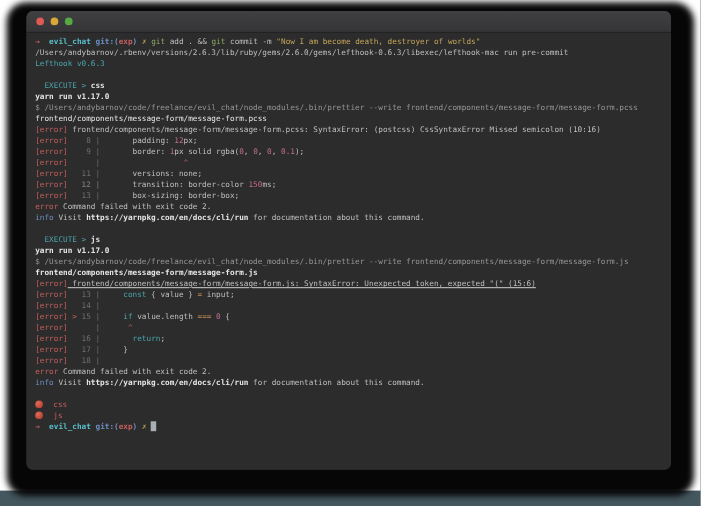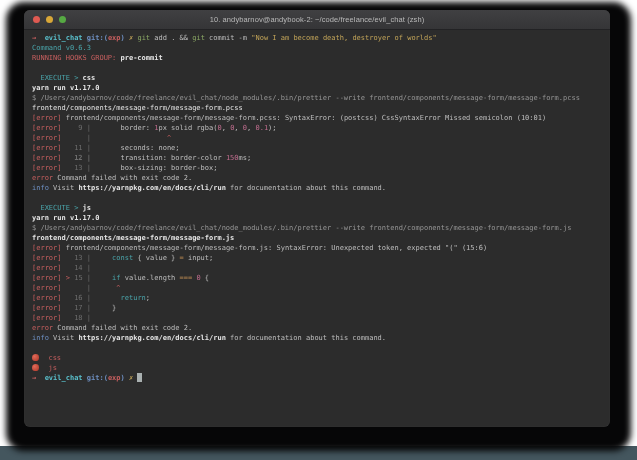--- a/index.html
+++ b/index.html
@@ -54,45 +54,45 @@
 <div class="desktop-strip"></div>
 <div class="window-shadow"></div>
 
 <div class="window">
   <div class="titlebar">
     <div class="lights">
       <span class="tl-light" style="background: rgb(223, 90, 82);"></span>
       <span class="tl-light" style="background: rgb(216, 167, 56);"></span>
       <span class="tl-light" style="background: rgb(86, 169, 67);"></span>
     </div>
-    <div class="titlebar-title">10. andybarnov@andybook-2: ~/code/freelance/evil_chat (zsh)</div>
   </div>
   <div class="terminal-body">
       <div class="tl"><span style="color: rgb(199, 95, 95); font-weight: bold;">→  </span><span style="color: rgb(89, 191, 203); font-weight: bold;">evil_chat</span><span style="color: rgb(191, 191, 191);"> </span><span style="color: rgb(109, 143, 193); font-weight: bold;">git:(</span><span style="color: rgb(199, 95, 95); font-weight: bold;">exp</span><span style="color: rgb(109, 143, 193); font-weight: bold;">)</span><span style="color: rgb(195, 165, 89); font-weight: bold;"> ✗</span><span style="color: rgb(140, 169, 101);"> git</span><span style="color: rgb(191, 191, 191);"> add . &amp;&amp; </span><span style="color: rgb(140, 169, 101);">git</span><span style="color: rgb(191, 191, 191);"> commit -m </span><span style="color: rgb(195, 165, 89);">"Now I am become death, destroyer of worlds"</span></div>
-      <div class="tl"><span style="color: rgb(74, 165, 171);">Command v0.6.3</span></div>
-      <div class="tl"><span style="color: rgb(199, 95, 95);">RUNNING HOOKS GROUP: </span><span style="color: rgb(230, 230, 230); font-weight: bold;">pre-commit</span></div>
+      <div class="tl"><span style="color: rgb(191, 191, 191);">/Users/andybarnov/.rbenv/versions/2.6.3/lib/ruby/gems/2.6.0/gems/lefthook-0.6.3/libexec/lefthook-mac run pre-commit</span></div>
+      <div class="tl"><span style="color: rgb(74, 165, 171);">Lefthook v0.6.3</span></div>
       <div class="tl">&nbsp;</div>
       <div class="tl"><span style="color: rgb(74, 165, 171);">  EXECUTE &gt; </span><span style="color: rgb(230, 230, 230); font-weight: bold;">css</span></div>
       <div class="tl"><span style="color: rgb(230, 230, 230); font-weight: bold;">yarn run v1.17.0</span></div>
       <div class="tl"><span style="color: rgb(150, 150, 150);">$ /Users/andybarnov/code/freelance/evil_chat/node_modules/.bin/prettier --write frontend/components/message-form/message-form.pcss</span></div>
       <div class="tl"><span style="color: rgb(230, 230, 230); font-weight: normal;">frontend/components/message-form/message-form.pcss</span></div>
-      <div class="tl"><span style="color: rgb(199, 95, 95);">[error]</span><span style="color: rgb(191, 191, 191);"> frontend/components/message-form/message-form.pcss: SyntaxError: (postcss) CssSyntaxError Missed semicolon (10:01)</span></div>
+      <div class="tl"><span style="color: rgb(199, 95, 95);">[error]</span><span style="color: rgb(191, 191, 191);"> frontend/components/message-form/message-form.pcss: SyntaxError: (postcss) CssSyntaxError Missed semicolon (10:16)</span></div>
+      <div class="tl"><span style="color: rgb(199, 95, 95);">[error]</span><span style="color: rgb(110, 110, 110);">    8 | </span><span style="color: rgb(191, 191, 191);">      padding: </span><span style="color: rgb(192, 109, 142);">12</span><span style="color: rgb(191, 191, 191);">px;</span></div>
       <div class="tl"><span style="color: rgb(199, 95, 95);">[error]</span><span style="color: rgb(110, 110, 110);">    9 | </span><span style="color: rgb(191, 191, 191);">      border: </span><span style="color: rgb(192, 109, 142);">1</span><span style="color: rgb(191, 191, 191);">px solid rgba(</span><span style="color: rgb(192, 109, 142);">0</span><span style="color: rgb(191, 191, 191);">, </span><span style="color: rgb(192, 109, 142);">0</span><span style="color: rgb(191, 191, 191);">, </span><span style="color: rgb(192, 109, 142);">0</span><span style="color: rgb(191, 191, 191);">, </span><span style="color: rgb(192, 109, 142);">0.1</span><span style="color: rgb(191, 191, 191);">);</span></div>
       <div class="tl"><span style="color: rgb(199, 95, 95);">[error]</span><span style="color: rgb(110, 110, 110);">      | </span><span style="color: rgb(199, 95, 95);">                 ^</span></div>
-      <div class="tl"><span style="color: rgb(199, 95, 95);">[error]</span><span style="color: rgb(110, 110, 110);">   11 | </span><span style="color: rgb(191, 191, 191);">      seconds: none;</span></div>
+      <div class="tl"><span style="color: rgb(199, 95, 95);">[error]</span><span style="color: rgb(110, 110, 110);">   11 | </span><span style="color: rgb(191, 191, 191);">      versions: none;</span></div>
       <div class="tl"><span style="color: rgb(199, 95, 95);">[error]</span><span style="color: rgb(110, 110, 110); font-weight: bold;">   12 | </span><span style="color: rgb(191, 191, 191);">      transition: border-color </span><span style="color: rgb(192, 109, 142);">150</span><span style="color: rgb(191, 191, 191);">ms;</span></div>
       <div class="tl"><span style="color: rgb(199, 95, 95);">[error]</span><span style="color: rgb(110, 110, 110);">   13 | </span><span style="color: rgb(191, 191, 191);">      box-sizing: border-box;</span></div>
       <div class="tl"><span style="color: rgb(199, 95, 95);">error</span><span style="color: rgb(191, 191, 191);"> Command failed with exit code 2.</span></div>
       <div class="tl"><span style="color: rgb(109, 143, 193);">info</span><span style="color: rgb(191, 191, 191);"> Visit </span><span style="color: rgb(230, 230, 230); font-weight: bold;">https://yarnpkg.com/en/docs/cli/run</span><span style="color: rgb(191, 191, 191);"> for documentation about this command.</span></div>
       <div class="tl">&nbsp;</div>
       <div class="tl"><span style="color: rgb(74, 165, 171);">  EXECUTE &gt; </span><span style="color: rgb(230, 230, 230); font-weight: bold;">js</span></div>
       <div class="tl"><span style="color: rgb(230, 230, 230); font-weight: bold;">yarn run v1.17.0</span></div>
       <div class="tl"><span style="color: rgb(150, 150, 150);">$ /Users/andybarnov/code/freelance/evil_chat/node_modules/.bin/prettier --write frontend/components/message-form/message-form.js</span></div>
       <div class="tl"><span style="color: rgb(230, 230, 230); font-weight: bold;">frontend/components/message-form/message-form.js</span></div>
-      <div class="tl"><span style="color: rgb(199, 95, 95);">[error]</span><span style="color: rgb(191, 191, 191);"> frontend/components/message-form/message-form.js: SyntaxError: Unexpected token, expected "(" (15:6)</span></div>
+      <div class="tl"><span style="color: rgb(199, 95, 95);">[error]</span><span style="color: rgb(191, 191, 191); text-decoration: underline;"> frontend/components/message-form/message-form.js: SyntaxError: Unexpected token, expected "(" (15:6)</span></div>
       <div class="tl"><span style="color: rgb(199, 95, 95);">[error]</span><span style="color: rgb(110, 110, 110);">   13 | </span><span style="color: rgb(191, 191, 191);">    </span><span style="color: rgb(74, 165, 171);">const</span><span style="color: rgb(191, 191, 191);"> { value } </span><span style="color: rgb(189, 139, 82);">=</span><span style="color: rgb(191, 191, 191);"> input;</span></div>
       <div class="tl"><span style="color: rgb(199, 95, 95);">[error]</span><span style="color: rgb(110, 110, 110);">   14 |</span></div>
       <div class="tl"><span style="color: rgb(199, 95, 95);">[error]</span><span style="color: rgb(110, 110, 110);"> </span><span style="color: rgb(199, 95, 95);">&gt;</span><span style="color: rgb(110, 110, 110);"> 15 | </span><span style="color: rgb(191, 191, 191);">    </span><span style="color: rgb(74, 165, 171);">if</span><span style="color: rgb(191, 191, 191);"> value.length </span><span style="color: rgb(189, 139, 82);">===</span><span style="color: rgb(191, 191, 191);"> </span><span style="color: rgb(192, 109, 142);">0</span><span style="color: rgb(191, 191, 191);"> {</span></div>
       <div class="tl"><span style="color: rgb(199, 95, 95);">[error]</span><span style="color: rgb(110, 110, 110);">      | </span><span style="color: rgb(199, 95, 95);">     ^</span></div>
       <div class="tl"><span style="color: rgb(199, 95, 95);">[error]</span><span style="color: rgb(110, 110, 110);">   16 | </span><span style="color: rgb(191, 191, 191);">      </span><span style="color: rgb(74, 165, 171);">return</span><span style="color: rgb(191, 191, 191);">;</span></div>
       <div class="tl"><span style="color: rgb(199, 95, 95);">[error]</span><span style="color: rgb(110, 110, 110);">   17 | </span><span style="color: rgb(191, 191, 191);">    }</span></div>
       <div class="tl"><span style="color: rgb(199, 95, 95);">[error]</span><span style="color: rgb(110, 110, 110);">   18 |</span></div>
       <div class="tl"><span style="color: rgb(199, 95, 95);">error</span><span style="color: rgb(191, 191, 191);"> Command failed with exit code 2.</span></div>
       <div class="tl"><span style="color: rgb(109, 143, 193);">info</span><span style="color: rgb(191, 191, 191);"> Visit </span><span style="color: rgb(230, 230, 230); font-weight: bold;">https://yarnpkg.com/en/docs/cli/run</span><span style="color: rgb(191, 191, 191);"> for documentation about this command.</span></div>
       <div class="tl">&nbsp;</div>

